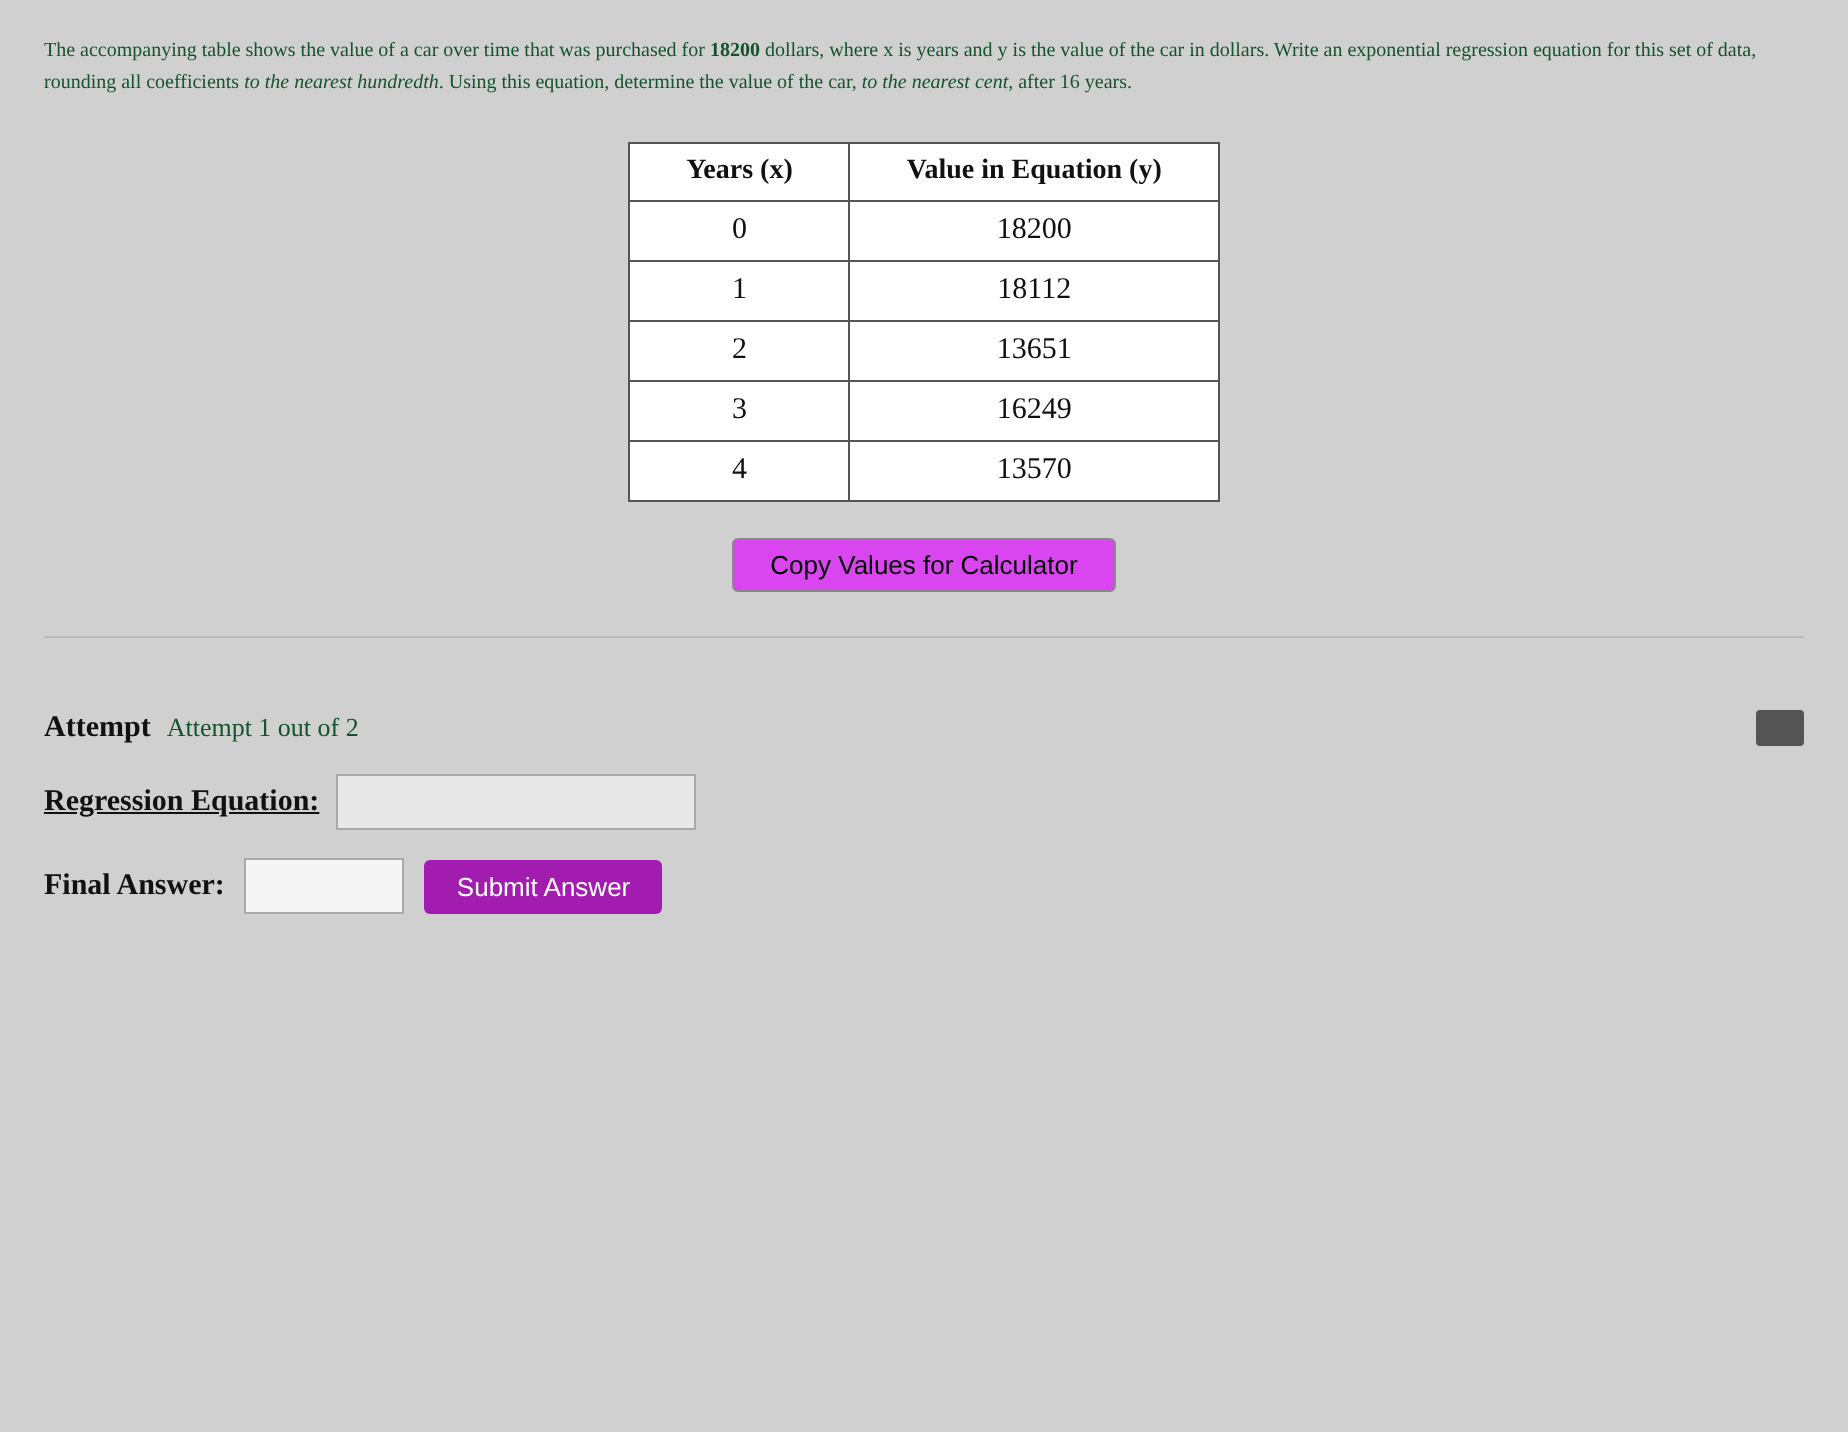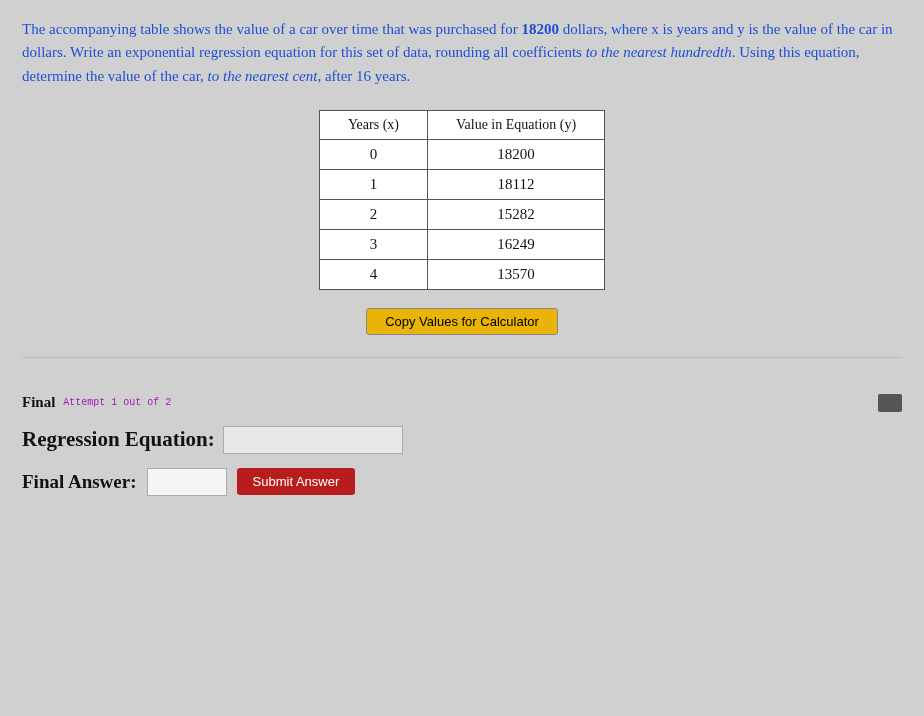--- a/index.html
+++ b/index.html
@@ -6,24 +6,24 @@
     body {
       font-family: Georgia, 'Times New Roman', serif;
       background: #d0d0d0;
       width: 924px;
       min-height: 716px;
       padding: 18px 22px;
       font-size: 15px;
       color: #111;
     }
     .problem-text {
-      font-size: 15px;
+      font-size: 10px;
       line-height: 1.55;
       margin-bottom: 22px;
-      color: #1d4ed8;
+      color: #14532d;
     }
     .problem-text strong {
       font-weight: bold;
     }
     .problem-text em {
       font-style: italic;
     }
     .table-section {
       display: flex;
       flex-direction: column;
@@ -35,94 +35,95 @@
       margin-bottom: 14px;
       background: #fff;
     }
     table.data-table th, table.data-table td {
       border: 1.5px solid #555;
       padding: 6px 28px;
       text-align: center;
       font-size: 15px;
     }
     table.data-table th {
-      font-weight: normal;
+      font-weight: bold;
       background: #fff;
       font-size: 14px;
     }
     .btn-copy, .btn-open {
       display: block;
       margin: 4px auto;
       padding: 5px 18px;
       font-size: 13px;
       border: 1.5px solid #888;
-      background: #eab308;
+      background: #d946ef;
       cursor: pointer;
       border-radius: 3px;
       text-align: center;
       min-width: 190px;
     }
     .answer-section {
       margin-top: 28px;
       padding-top: 8px;
     }
     .answer-label {
       font-size: 15px;
       font-weight: bold;
       display: inline;
     }
     .attempt-label {
-      font-size: 10px;
-      color: #a21caf;
+      font-size: 13px;
+      color: #14532d;
       margin-left: 8px;
       font-style: normal;
-      font-family: Liberation Mono, monospace;
+      font-family: Liberation Serif, serif;
     }
     .answer-row {
       display: flex;
       align-items: center;
       margin-bottom: 14px;
     }
     .regression-row {
       display: flex;
       align-items: center;
       margin-bottom: 14px;
     }
     .regression-label {
-      font-size: 21px;
+      font-size: 15px;
       font-weight: bold;
       margin-right: 8px;
+      text-decoration: underline;
     }
     .regression-input {
       width: 180px;
       height: 28px;
       border: 1.5px solid #aaa;
       background: #e8e8e8;
       padding: 3px 6px;
       font-size: 14px;
     }
     .final-row {
       display: flex;
       align-items: center;
       gap: 10px;
     }
     .final-label {
-      font-size: 19px;
+      font-size: 15px;
       font-weight: bold;
     }
     .final-input {
       width: 80px;
       height: 28px;
       border: 1.5px solid #aaa;
       background: #f5f5f5;
       padding: 3px 6px;
       font-size: 14px;
     }
     .submit-btn {
-      background: #b91c1c;
+      background: #a21caf;
       color: #fff;
       border: none;
       padding: 6px 16px;
       font-size: 13px;
       cursor: pointer;
       border-radius: 3px;
     }
     .top-right-icon {
       float: right;
       width: 24px;
@@ -159,41 +160,41 @@
     <tr>
           <td>0</td>
           <td>18200</td>
         </tr>
         <tr>
           <td>1</td>
           <td>18112</td>
         </tr>
         <tr>
           <td>2</td>
-          <td>15282</td>
+          <td>13651</td>
         </tr>
         <tr>
           <td>3</td>
           <td>16249</td>
         </tr>
         <tr>
           <td>4</td>
           <td>13570</td>
         </tr>
       </tbody>
   </table>
 
   <button class="btn-copy">Copy Values for Calculator</button>
 </div>
 
 <hr class="section-divider">
 
 <div class="answer-section">
   <div class="answer-row">
-    <span class="answer-label">Final</span>
+    <span class="answer-label">Attempt</span>
     <span class="attempt-label">Attempt 1 out of 2</span>
     <span style="flex:1"></span>
     <span class="top-right-icon"></span>
   </div>
 
   <div class="regression-row">
     <span class="regression-label">Regression Equation:</span>
     <input class="regression-input" type="text" value="" placeholder="" style="">
   </div>
 

